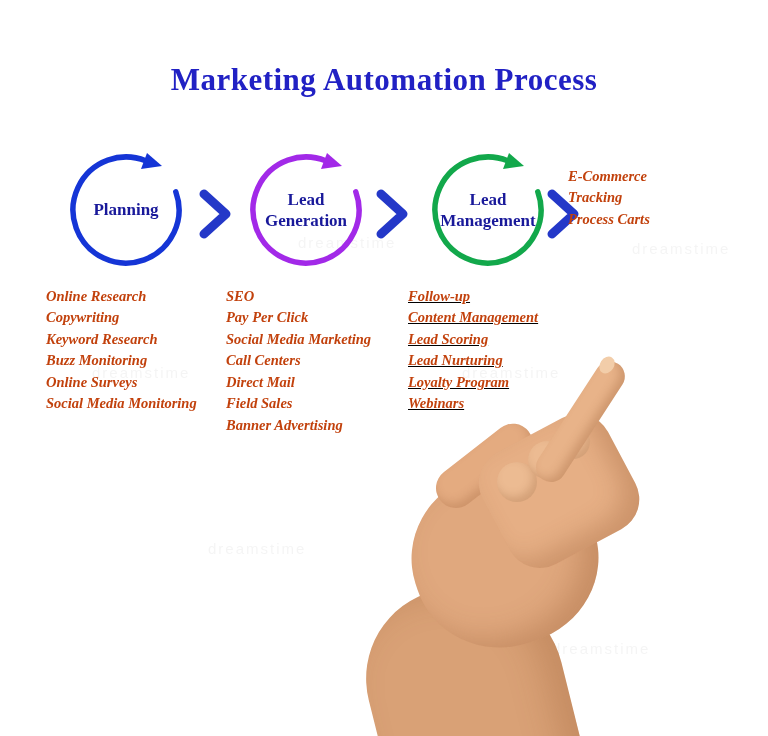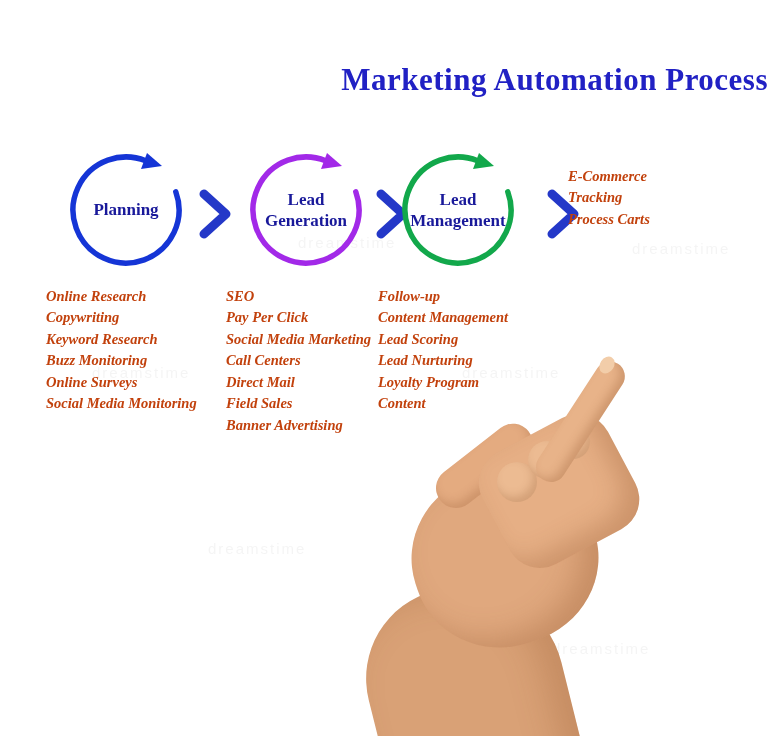--- a/index.html
+++ b/index.html
@@ -1,27 +1,27 @@
 <!DOCTYPE html>
 <html><head>
 <meta charset="utf-8">
 <style>
   html,body{margin:0;padding:0;background:#ffffff;}
   .canvas{
     position:relative;width:768px;height:736px;background:#ffffff;
     overflow:hidden;font-family:"Liberation Serif", serif;
   }
   .title{
-    position:absolute;top:62px;left:0;width:100%;text-align:right;
+    position:absolute;top:62px;left:0;width:100%;text-align:center;
     font-size:31px;font-weight:bold;color:#2121c4;letter-spacing:.5px;
   }
   .stage{position:absolute;top:150px;width:180px;}
   .stage-planning{left:36px;}
   .stage-leadgen{left:216px;}
-  .stage-leadmgmt{left:368px;}
+  .stage-leadmgmt{left:398px;text-decoration:underline;}
   .stage-sales{left:558px;}
   .circle-wrap{position:relative;width:120px;height:120px;margin:0 auto;}
   .circle-wrap svg{position:absolute;inset:0;}
   .circle-label{
     position:absolute;inset:0;display:flex;align-items:center;justify-content:center;
     text-align:center;font-weight:bold;font-size:17px;line-height:1.25;
     color:#19199a;padding:16px;box-sizing:border-box;
   }
   .items{
     margin:16px 0 0;padding:0 0 0 10px;list-style:none;
@@ -147,21 +147,21 @@
         <polygon points="81,3 96,16 75,19" fill="#12a84b"></polygon>
       </svg>
       <div class="circle-label">Lead Management</div>
     </div>
     <ul class="items">
       <li>Follow-up</li>
       <li>Content Management</li>
       <li>Lead Scoring</li>
       <li>Lead Nurturing</li>
       <li>Loyalty Program</li>
-      <li>Content</li>
+      <li>Webinars</li>
     </ul>
   </div>
 
   <div class="chevron chevron-3">
     <svg viewBox="0 0 36 52" width="36" height="52">
       <polyline points="6,6 28,26 6,46" fill="none" stroke-width="9" stroke-linecap="round" stroke-linejoin="round" stroke="#2438c8"></polyline>
     </svg>
   </div>
 
   <div class="stage stage-sales">

